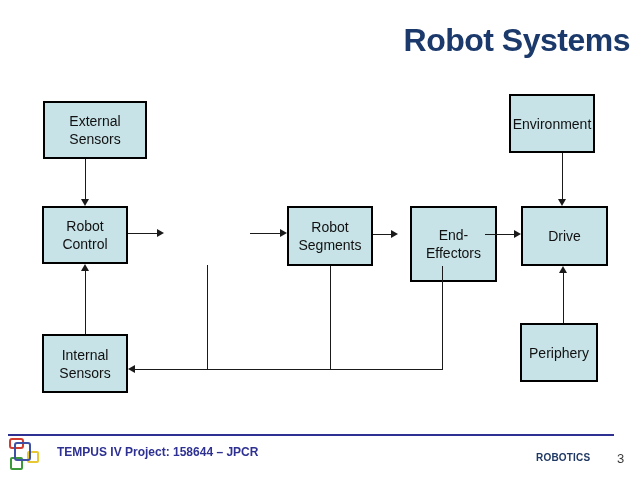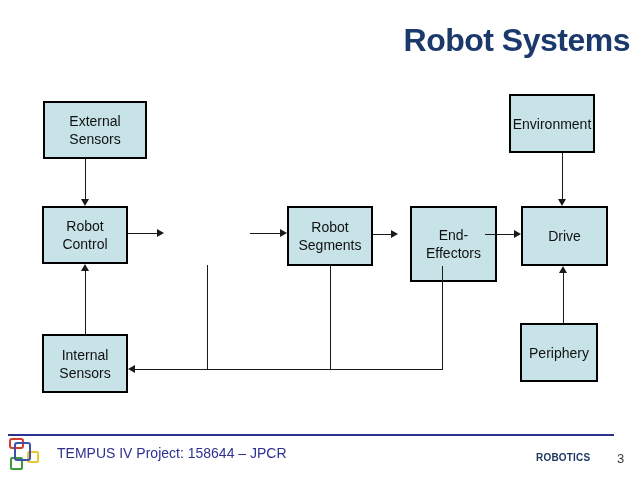--- a/index.html
+++ b/index.html
@@ -44,21 +44,21 @@
   .hline,.vline{position:absolute;background:var(--connector);}
   .hline{height:1px;}
   .vline{width:1px;}
   .arr{position:absolute;width:0;height:0;}
   .arr.right{border-top:4px solid transparent;border-bottom:4px solid transparent;border-left:7px solid var(--connector);}
   .arr.left {border-top:4px solid transparent;border-bottom:4px solid transparent;border-right:7px solid var(--connector);}
   .arr.down {border-left:4px solid transparent;border-right:4px solid transparent;border-top:7px solid var(--connector);}
   .arr.up   {border-left:4px solid transparent;border-right:4px solid transparent;border-bottom:7px solid var(--connector);}
   
   .footer-rule{position:absolute;left:8px;top:434px;width:606px;height:2px;background:var(--footer-text);}
-  .footer-line{position:absolute;left:57px;font-size:14px;font-weight:normal;color:var(--footer-text);}
+  .footer-line{position:absolute;left:57px;font-size:12px;font-weight:bold;color:var(--footer-text);}
   #footer-line1{top:445px;}
   #footer-line2{top:461px;}
   .brand{position:absolute;left:536px;top:452px;font-size:10px;font-weight:bold;color:var(--brand-text);letter-spacing:0.2px;}
   .page-num{position:absolute;left:617px;top:451px;font-size:13px;color:var(--page-number-text);}
   
   .logo-sq{position:absolute;box-sizing:border-box;background:transparent;}
   #logo-red   {left:9px; top:438px;width:15px;height:11px;border:2px solid var(--logo-red);   border-radius:3px;z-index:1;}
   #logo-yellow{left:27px;top:451px;width:12px;height:12px;border:2px solid var(--logo-yellow);border-radius:2px;z-index:2;}
   #logo-green {left:10px;top:457px;width:13px;height:13px;border:2px solid var(--logo-green); border-radius:2px;z-index:3;}
   #logo-blue  {left:14px;top:442px;width:17px;height:19px;border:2px solid var(--logo-blue);  border-radius:3px;z-index:4;}

